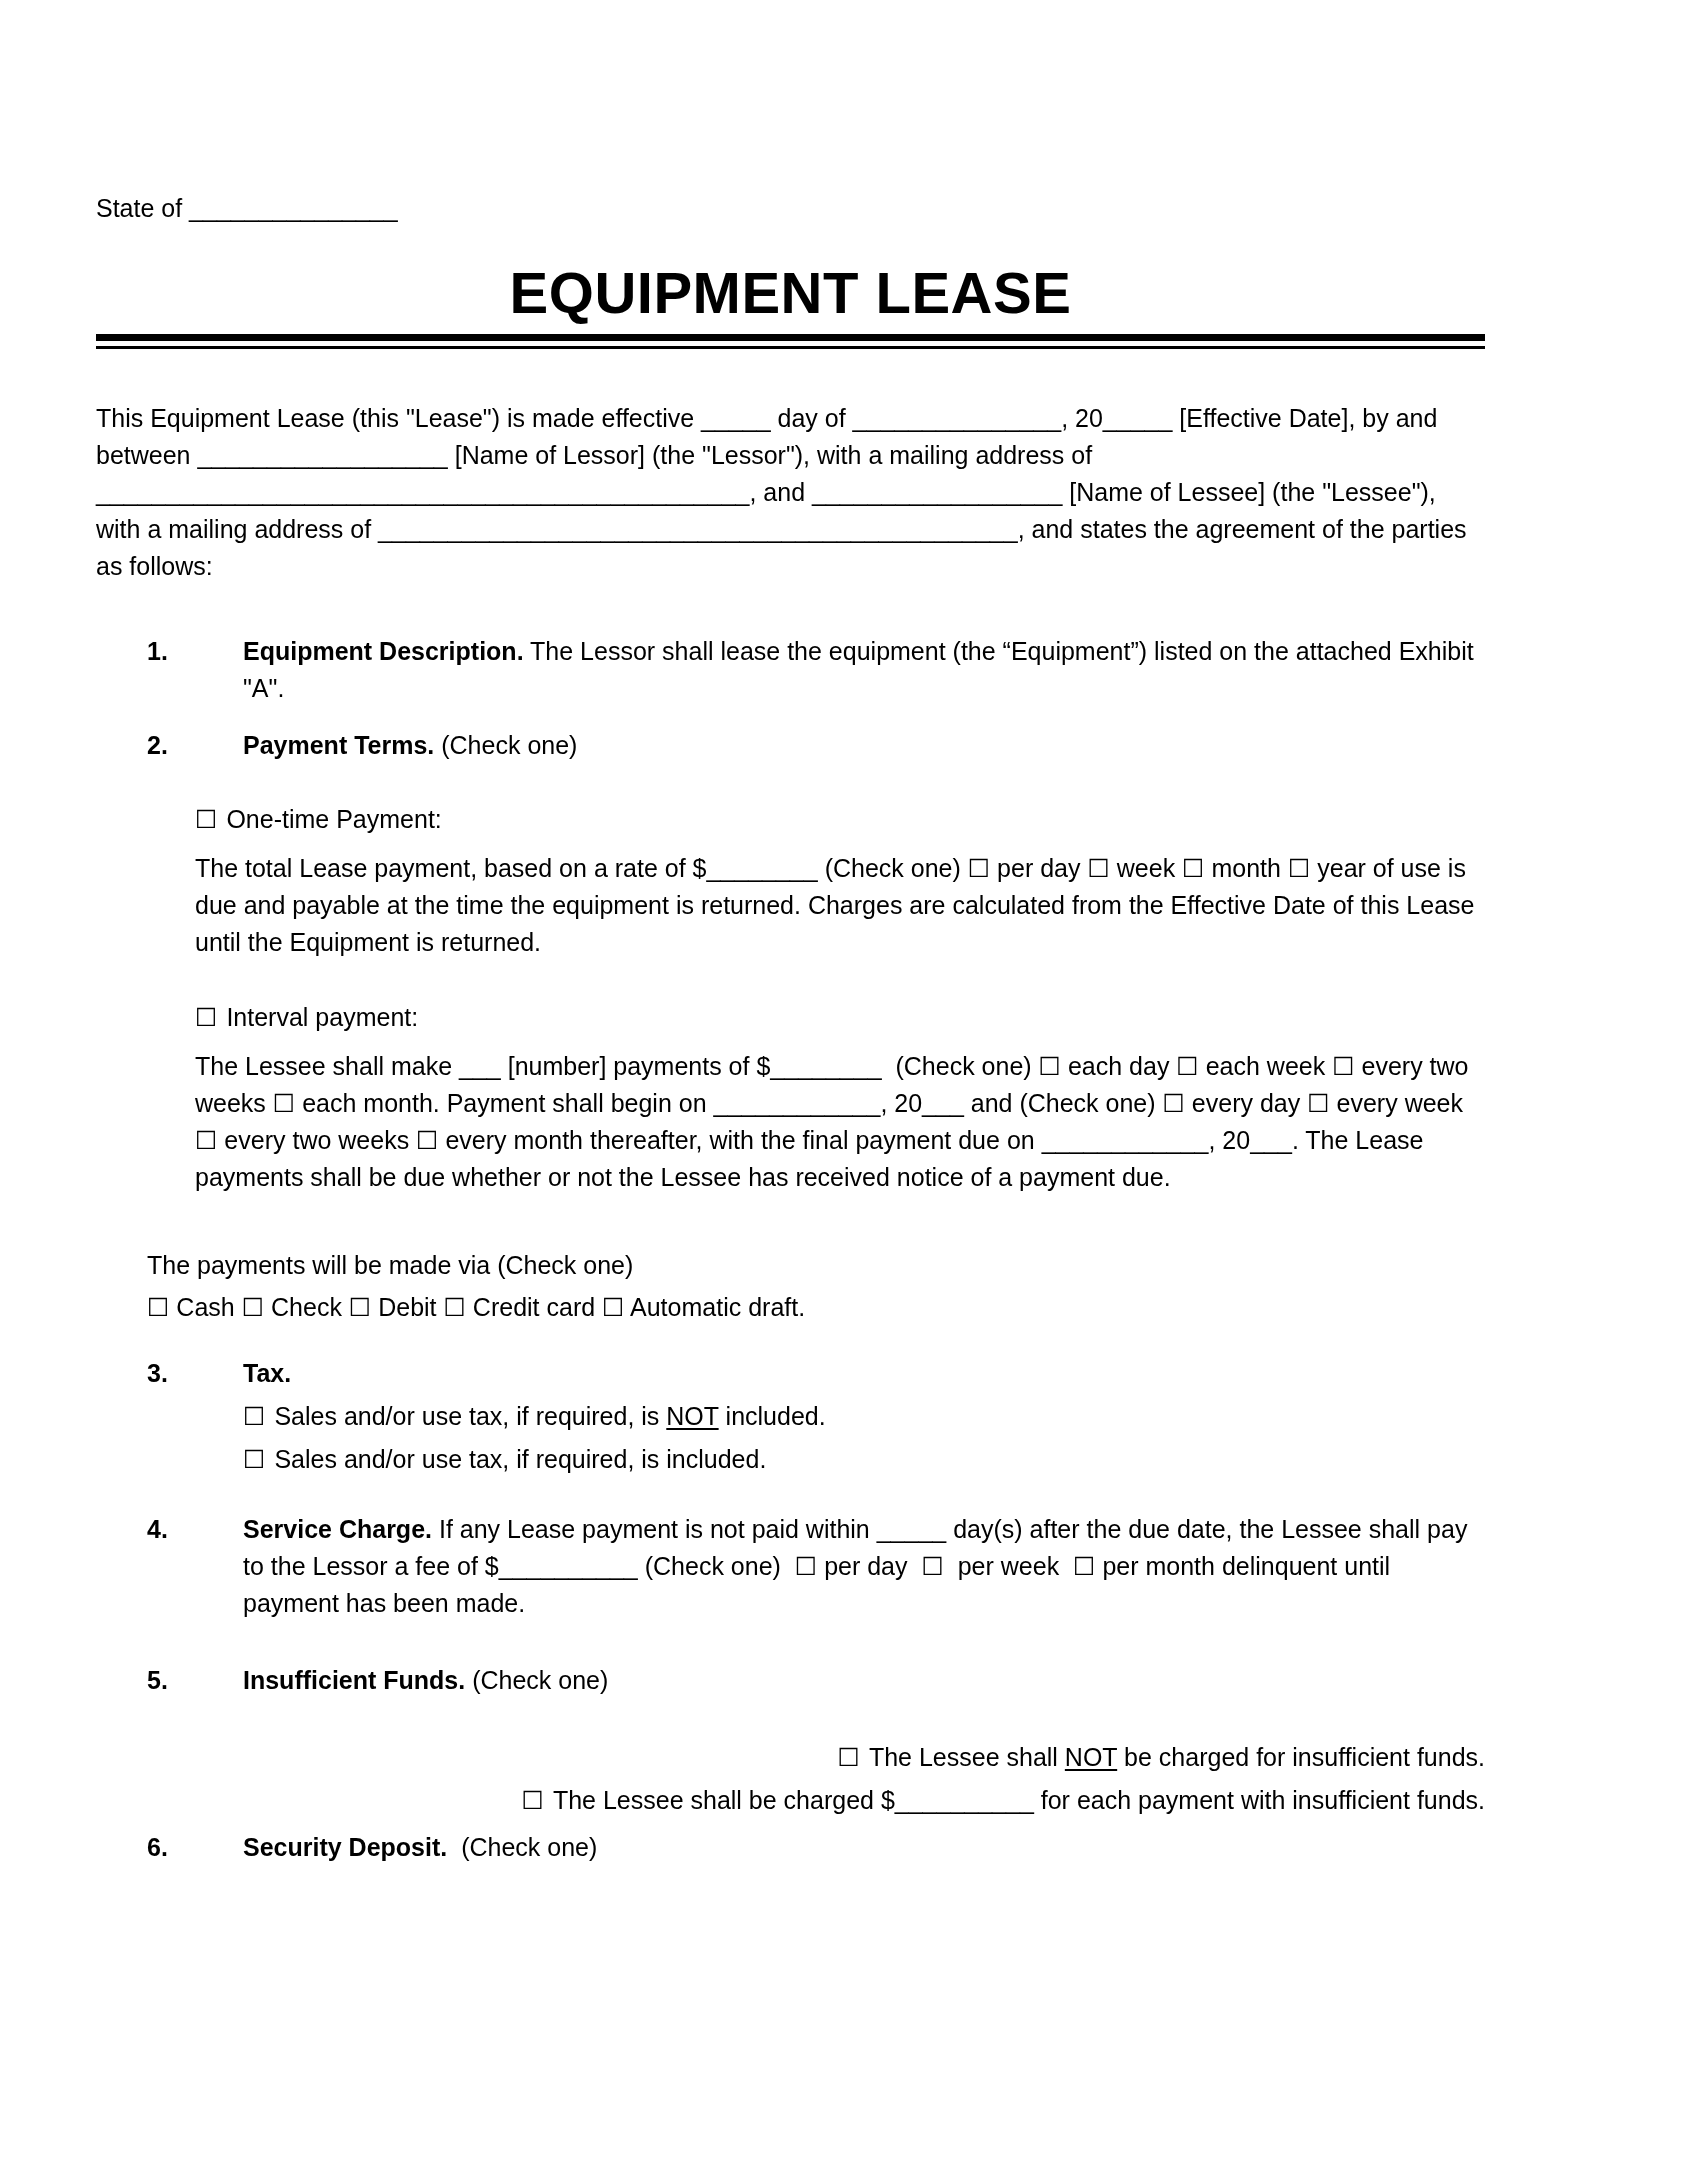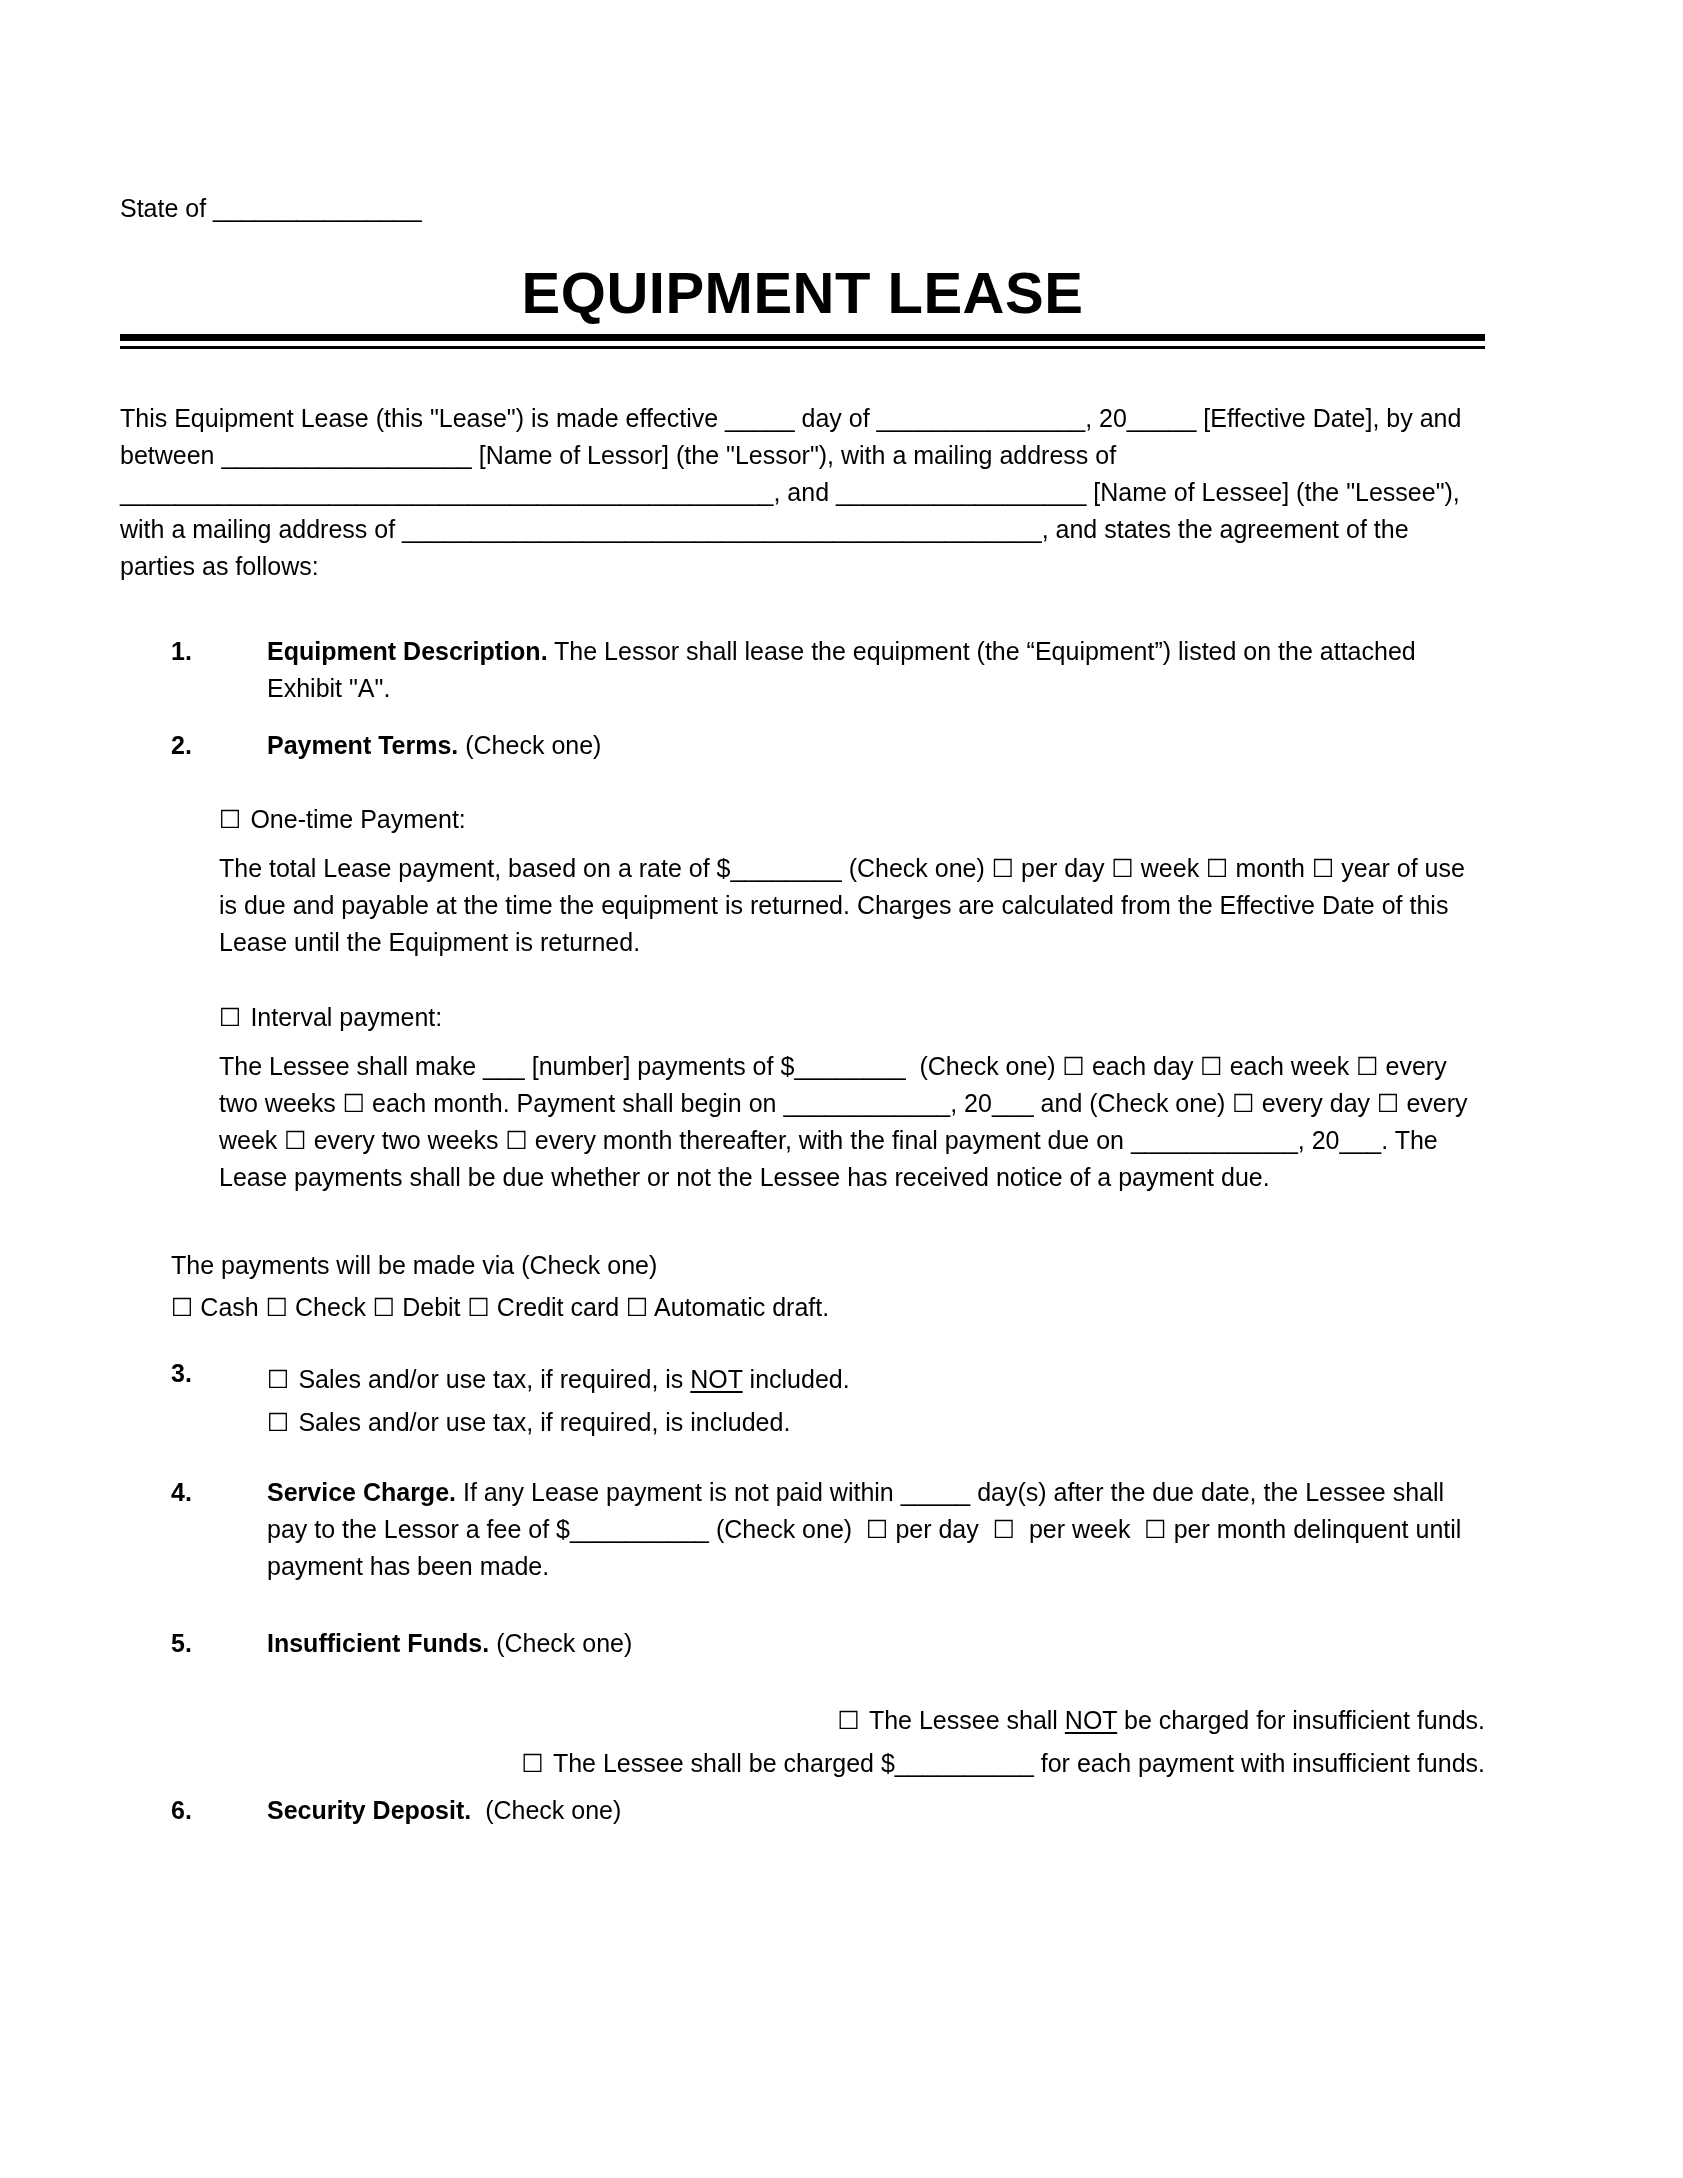--- a/index.html
+++ b/index.html
@@ -1,21 +1,21 @@
 <!DOCTYPE html>
 <html><head>
 <meta charset="utf-8">
 <style>
   html, body { margin: 0; padding: 0; background: #ffffff; }
   .page {
     position: relative;
     width: 1683px;
     height: 2178px;
     box-sizing: border-box;
-    padding: 190px 198px 0 120px;
+    padding: 190px 198px 0 96px;
     background: #ffffff;
     color: #000000;
     font-family: "Liberation Sans", "DejaVu Sans", sans-serif;
     font-size: 25px;
     line-height: 37px;
   }
   .doc-text { white-space: pre-wrap; }
   .state-line { line-height: 37px; }
   .title {
     margin: 40px 0 0 0;
@@ -87,20 +87,21 @@
   </div>
 
   <div class="via mt-via">
     <div class="doc-text">The payments will be made via (Check one)</div>
     <div class="doc-text">☐ Cash ☐ Check ☐ Debit ☐ Credit card ☐ Automatic draft.</div>
   </div>
 
   <div class="li mt-item3">
     <div class="num">3.</div>
     <div class="li-content">
+      <div class="b">Tax.</div>
       <div class="opt-row doc-text"><span class="cb">☐</span><span>Sales and/or use tax, if required, is </span><span class="u">NOT</span><span> included.</span></div>
       <div class="opt-row doc-text"><span class="cb">☐</span><span>Sales and/or use tax, if required, is included.</span></div>
     </div>
   </div>
 
   <div class="li mt-item4">
     <div class="num">4.</div>
     <div class="li-content doc-text"><span class="b">Service Charge.</span><span> If any Lease payment is not paid within _____ day(s) after the due date, the Lessee shall pay to the Lessor a fee of $__________ (Check one)  ☐ per day  ☐  per week  ☐ per month delinquent until payment has been made.</span></div>
   </div>
 

